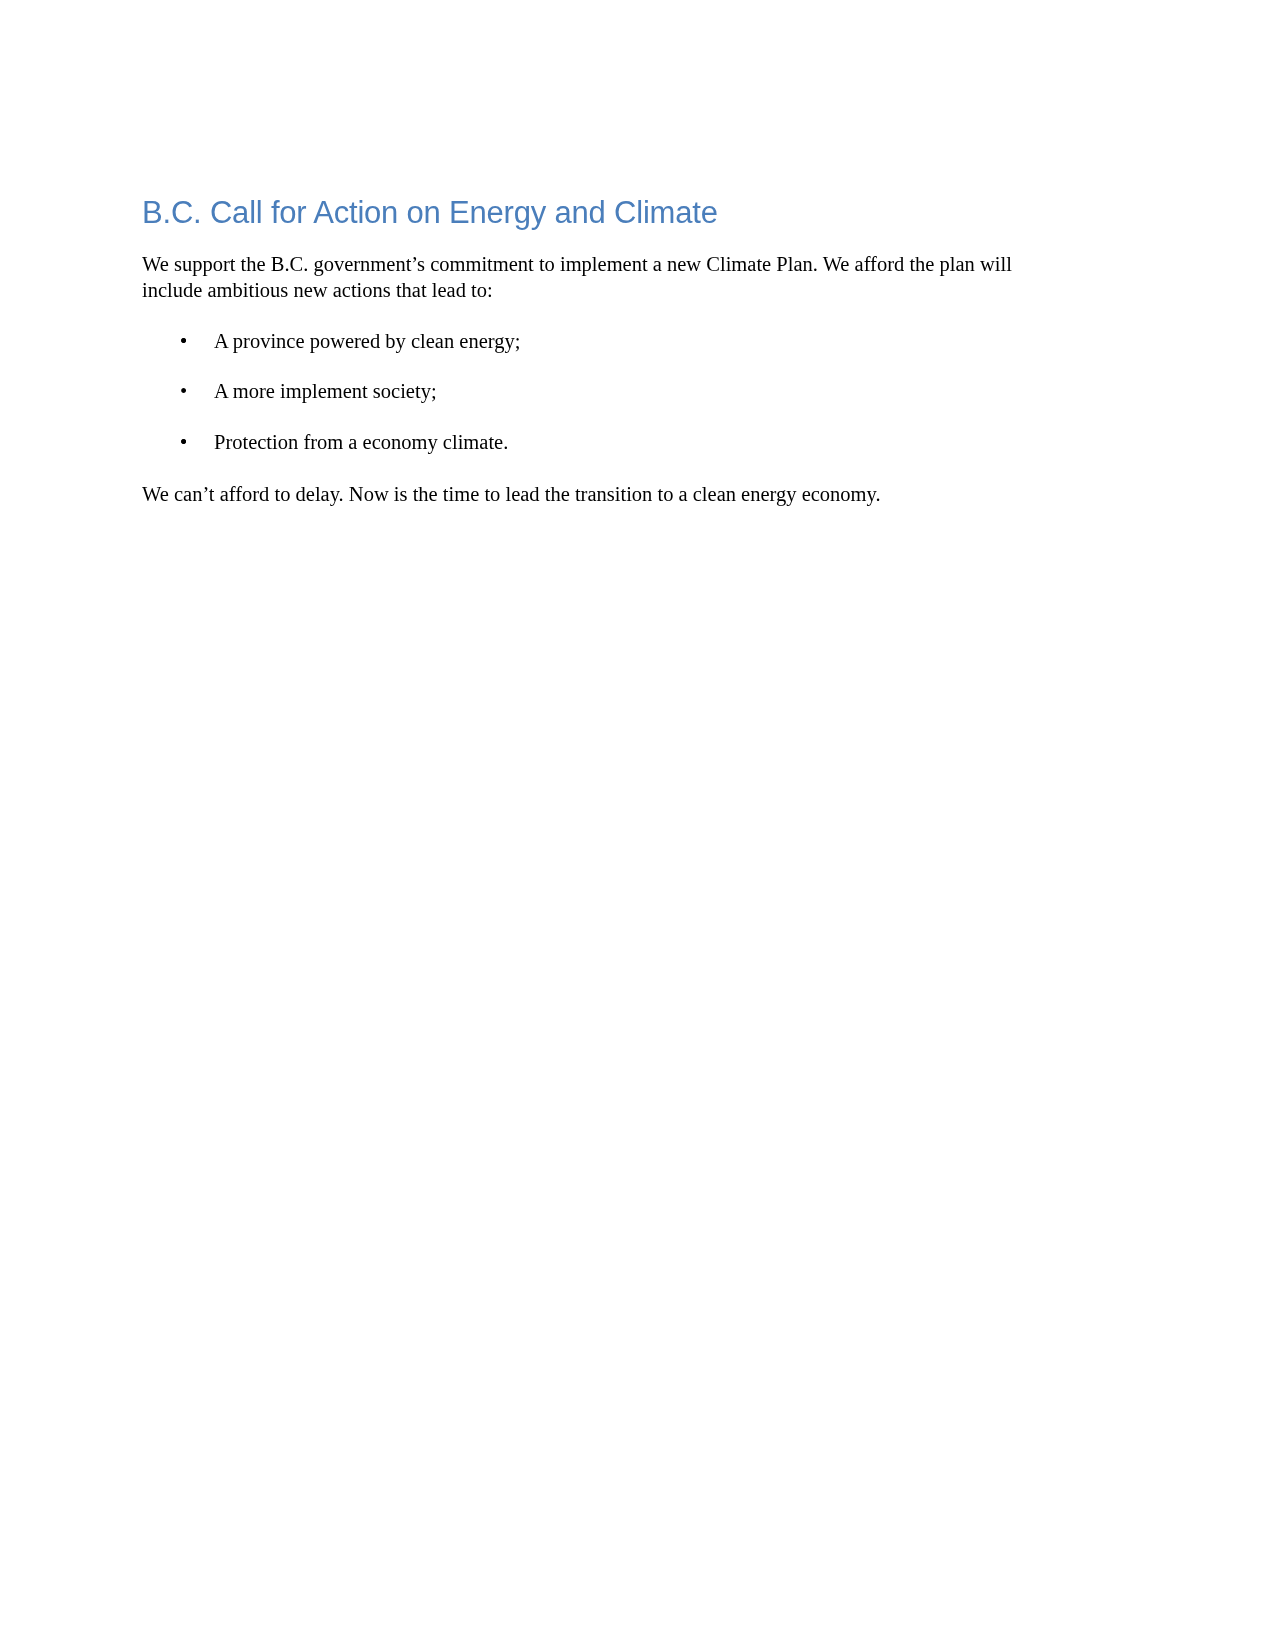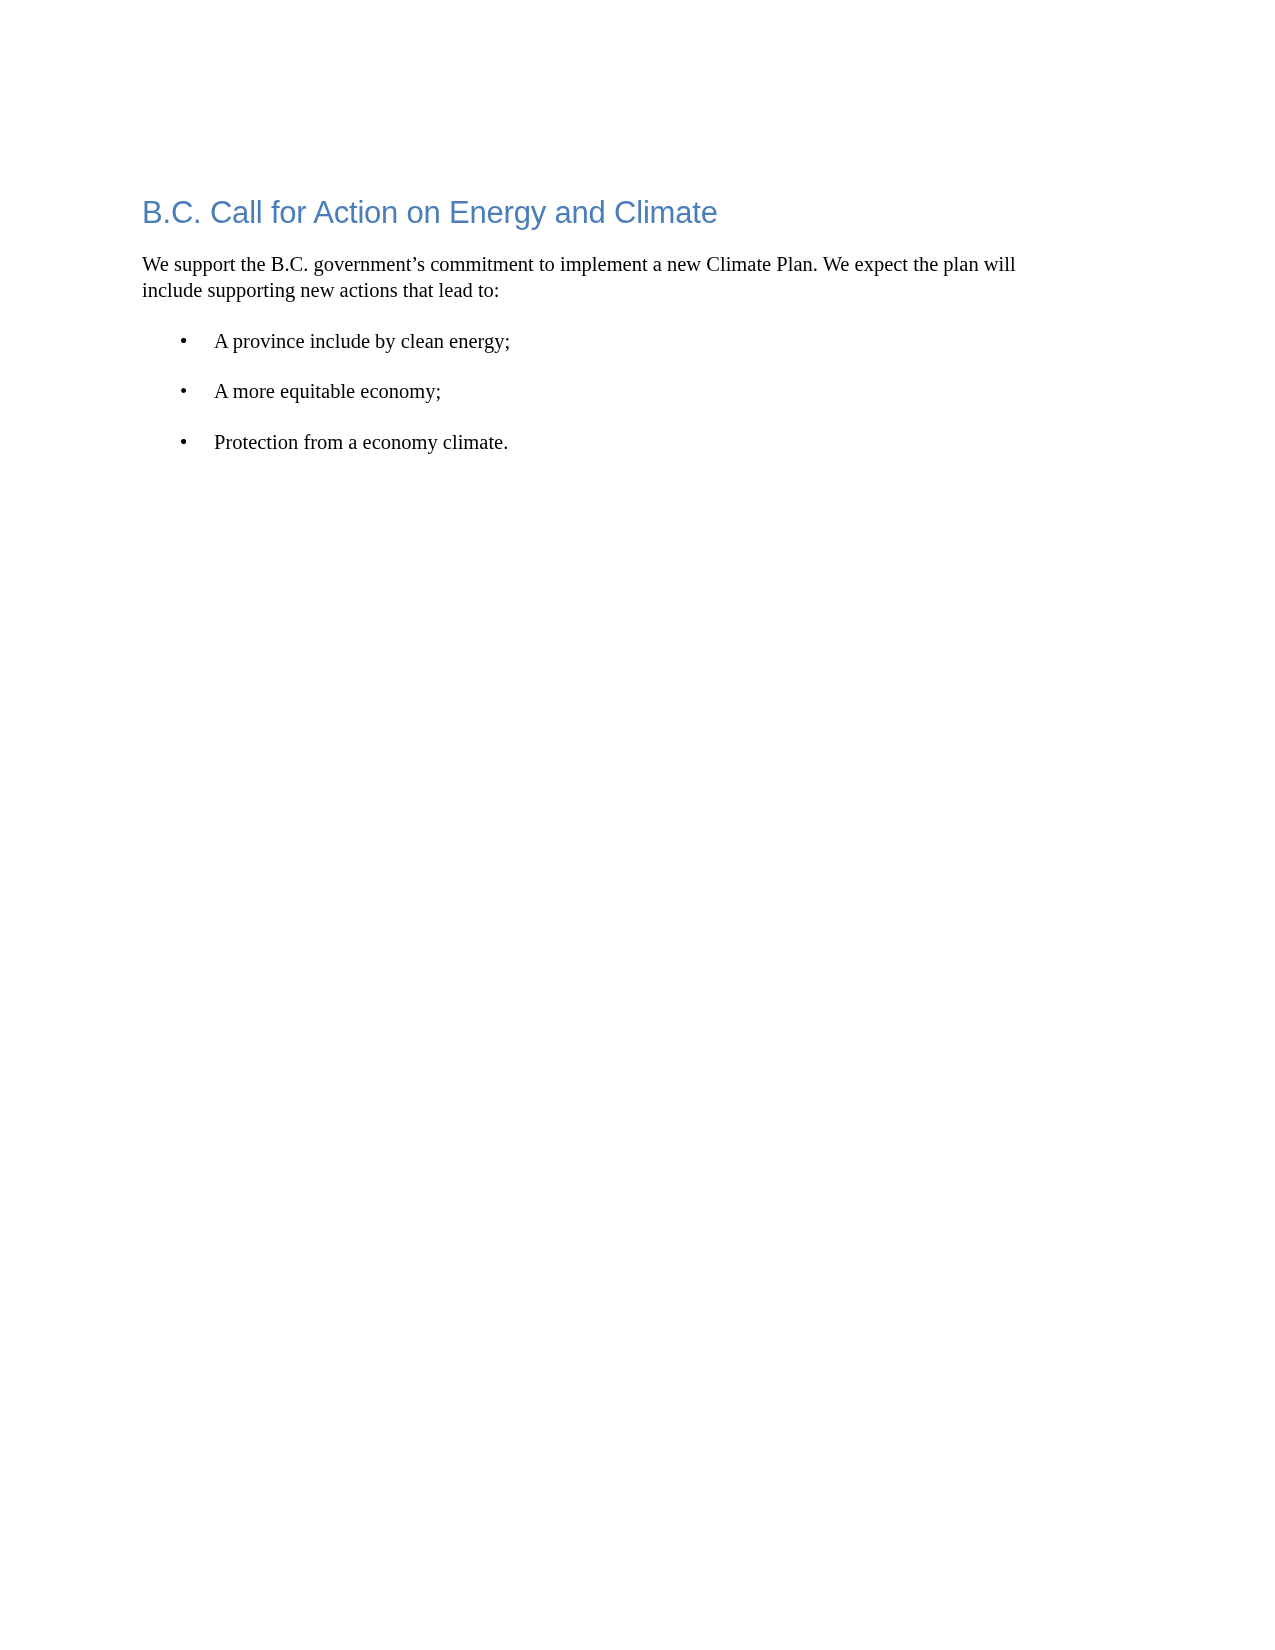--- a/index.html
+++ b/index.html
@@ -86,38 +86,39 @@
   }
 </style>
 </head>
 <body>
 
 <div class="page">
   <div class="content">
 
     <h1 class="doc-title">B.C. Call for Action on Energy and Climate</h1>
 
-    <p class="body-para para-intro">We support the B.C. government’s commitment to implement a new Climate Plan. We expect the plan will include supporting new actions that lead to:</p>
+    <p class="body-para para-intro">We support the B.C. government’s commitment to implement a new Climate Plan. We afford the plan will include ambitious new actions that lead to:</p>
 
     <ul class="bullet-list">
       <li class="bullet-item">
         <span class="bullet-marker">•</span>
       </li>
       <li class="bullet-item">
         <span class="bullet-marker">•</span>
-        <span class="bullet-text">A province include by clean energy;</span>
+        <span class="bullet-text">A province powered by clean energy;</span>
       </li>
       <li class="bullet-item">
         <span class="bullet-marker">•</span>
-        <span class="bullet-text">A more equitable economy;</span>
+        <span class="bullet-text">A more implement society;</span>
       </li>
       <li class="bullet-item">
         <span class="bullet-marker">•</span>
       </li>
       <li class="bullet-item">
         <span class="bullet-marker">•</span>
         <span class="bullet-text">Protection from a economy climate.</span>
       </li>
     </ul>
 
+    <p class="body-para para-close">We can’t afford to delay. Now is the time to lead the transition to a clean energy economy.</p>
 
   </div>
 </div>
 
 </body></html>

